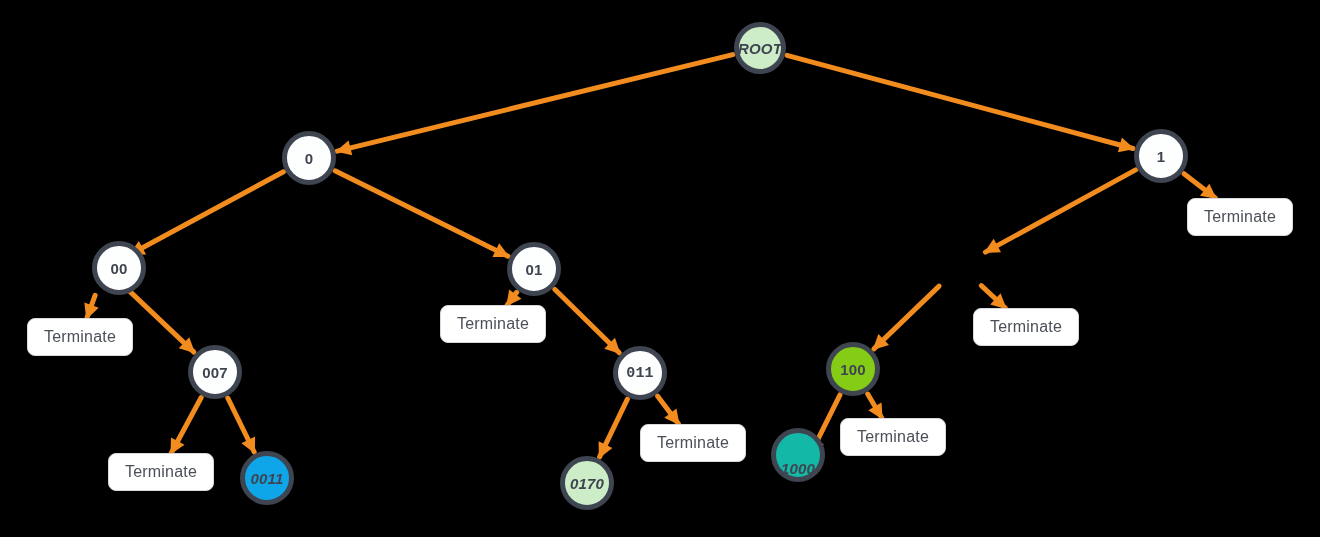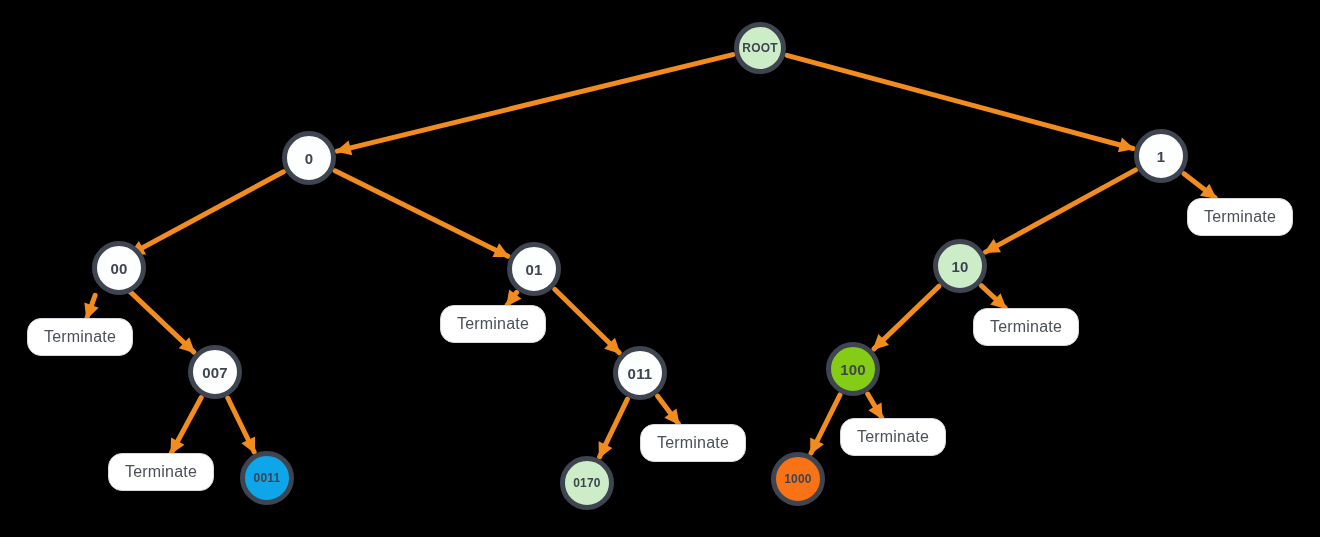--- a/index.html
+++ b/index.html
@@ -35,23 +35,23 @@
     justify-content: center;
     letter-spacing: 0.2px;
   }
   .tree-node.circle {
     border-radius: 50%;
     border: 5px solid var(--node-border, #3E4450);
     font-weight: bold;
     font-size: 15px;
     color: var(--node-label, #3F4550);
   }
-  .tree-node.circle.small-text { font-size: 12px; }
+  .tree-node.circle.small-text { font-size: 15px; font-style: italic; }
   .tree-node.box {
-    border-radius: 14px;
+    border-radius: 8px;
     border: 1.5px solid var(--term-border, #D5D8DC);
     background: var(--term-fill, #FFFFFF);
     font-size: 16px;
     font-weight: normal;
     color: var(--term-text, #4B5058);
     box-shadow: 0 1px 3px rgba(0,0,0,0.35);
   }
 </style>
 </head>
 <body>
@@ -93,39 +93,36 @@
       </div>
       <div class="tree-node circle" style="left: 1134px; top: 129px; width: 54px; height: 54px; background: rgb(253, 254, 254);">
         <span>1</span>
       </div>
       <div class="tree-node circle" style="left: 92px; top: 241px; width: 54px; height: 54px; background: rgb(253, 254, 254);">
         <span>00</span>
       </div>
       <div class="tree-node circle" style="left: 507px; top: 242px; width: 54px; height: 54px; background: rgb(253, 254, 254); text-align: right;">
         <span>01</span>
       </div>
-      <div class="tree-node circle" style="left: 933px; top: 239px; width: 54px; height: 54px; background: rgb(205, 237, 200);">
-        <span>10</span>
-      </div>
       <div class="tree-node circle" style="left: 188px; top: 345px; width: 54px; height: 54px; background: rgb(253, 254, 254);">
         <span>007</span>
       </div>
-      <div class="tree-node circle" style="left: 613px; top: 346px; width: 54px; height: 54px; background: rgb(253, 254, 254);">
+      <div class="tree-node circle" style="left: 613px; top: 346px; width: 54px; height: 54px; background: rgb(253, 254, 254); font-family: Liberation Mono, monospace;">
         <span>011</span>
       </div>
       <div class="tree-node circle" style="left: 826px; top: 342px; width: 54px; height: 54px; background: #84cc16;">
         <span>100</span>
       </div>
       <div class="tree-node circle small-text" style="left: 240px; top: 451px; width: 54px; height: 54px; background: #0ea5e9;">
         <span>0011</span>
       </div>
       <div class="tree-node circle small-text" style="left: 560px; top: 456px; width: 54px; height: 54px; background: rgb(205, 237, 200);">
         <span>0170</span>
       </div>
-      <div class="tree-node circle small-text" style="left: 771px; top: 452px; width: 54px; height: 54px; background: #f97316;">
+      <div class="tree-node circle small-text" style="left: 771px; top: 428px; width: 54px; height: 54px; background: #14b8a6; align-items: flex-end;">
         <span>1000</span>
       </div>
       <div class="tree-node box" style="left: 1187px; top: 198px; width: 106px; height: 38px;">
         <span>Terminate</span>
       </div>
       <div class="tree-node box" style="left: 27px; top: 318px; width: 106px; height: 38px;">
         <span>Terminate</span>
       </div>
       <div class="tree-node box" style="left: 440px; top: 305px; width: 106px; height: 38px;">
         <span>Terminate</span>

